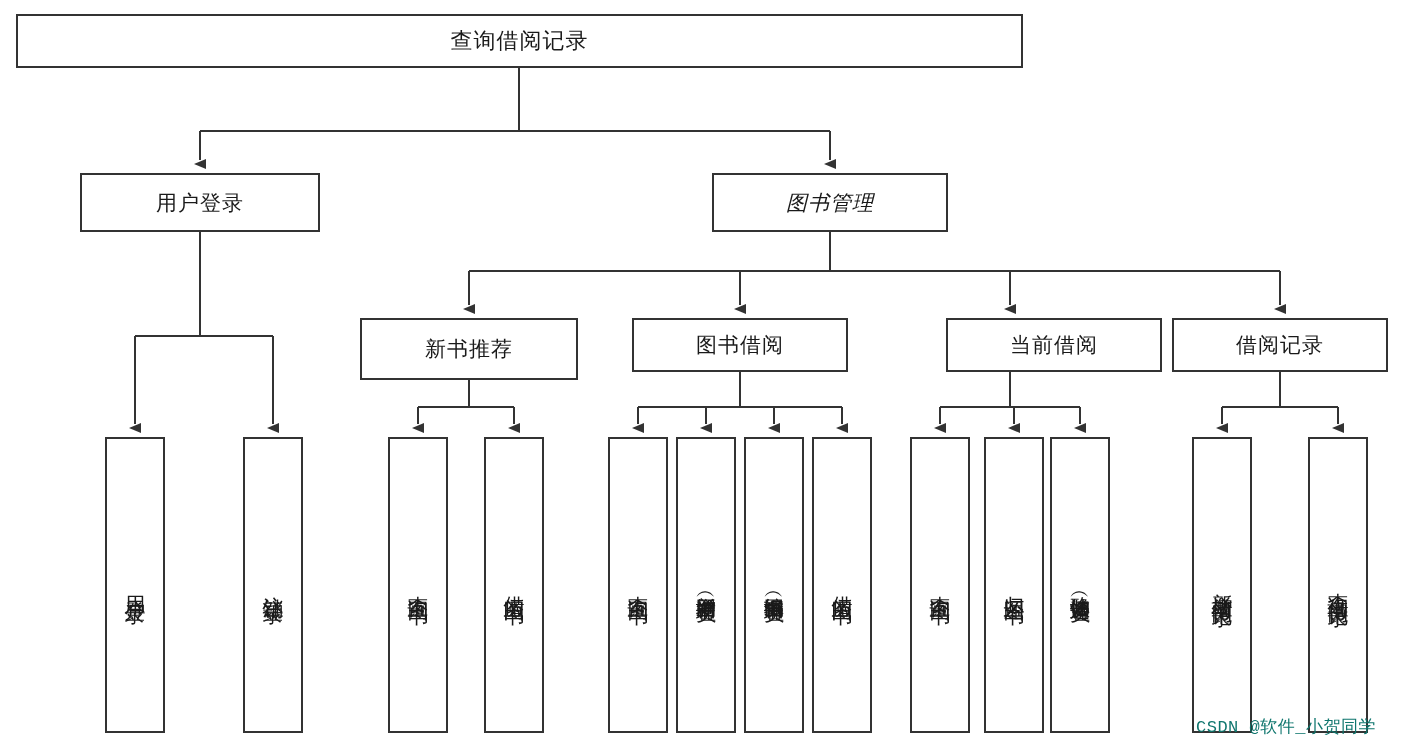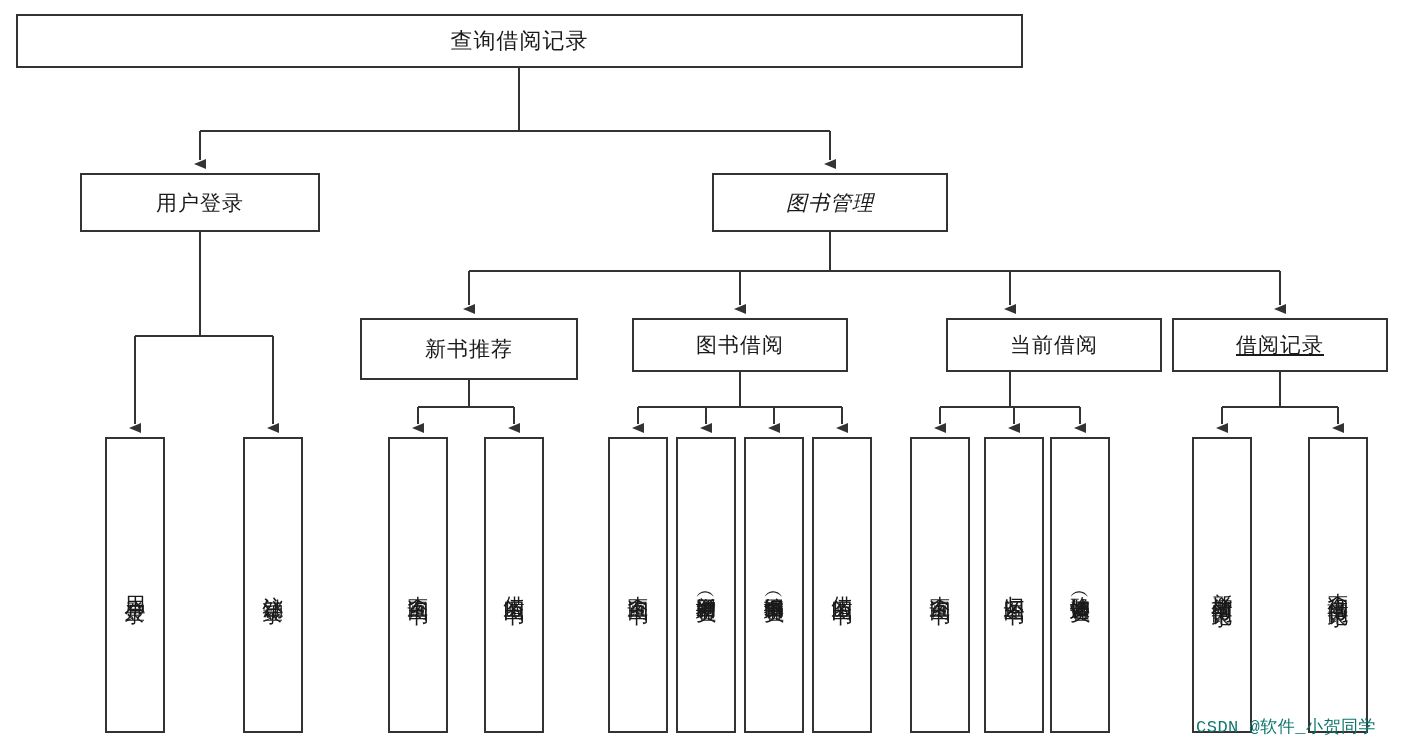--- a/index.html
+++ b/index.html
@@ -122,21 +122,21 @@
   </svg>
 
   <div class="node horiz root" style="left: 16px; top: 14px; width: 1007px; height: 54px;">查询借阅记录</div>
 
   <div class="node horiz" style="left: 80px; top: 173px; width: 240px; height: 59px;">用户登录</div>
   <div class="node horiz" style="left: 712px; top: 173px; width: 236px; height: 59px; font-style: italic;">图书管理</div>
 
   <div class="node horiz" style="left: 360px; top: 318px; width: 218px; height: 62px;">新书推荐</div>
   <div class="node horiz" style="left: 632px; top: 318px; width: 216px; height: 54px;">图书借阅</div>
   <div class="node horiz" style="left: 902px; top: 318px; width: 216px; height: 54px; margin-left: 44px;">当前借阅</div>
-  <div class="node horiz" style="left: 1172px; top: 318px; width: 216px; height: 54px; text-decoration: underline;">借阅记录</div>
+  <div class="node horiz" style="left: 1172px; top: 318px; width: 216px; height: 54px;">借阅记录</div>
 
   <div class="node vert" style="left: 105px; top: 437px; width: 60px; height: 296px;">用户登录</div>
   <div class="node vert" style="left: 243px; top: 437px; width: 60px; height: 296px;">注销登录</div>
   <div class="node vert" style="left: 388px; top: 437px; width: 60px; height: 296px;">查询图书</div>
   <div class="node vert" style="left: 484px; top: 437px; width: 60px; height: 296px;">借阅图书</div>
   <div class="node vert" style="left: 608px; top: 437px; width: 60px; height: 296px;">查询图书</div>
   <div class="node vert tight" style="left: 676px; top: 437px; width: 60px; height: 296px;">新增图书（管理员）</div>
   <div class="node vert tight" style="left: 744px; top: 437px; width: 60px; height: 296px;">编辑图书（管理员）</div>
   <div class="node vert" style="left: 812px; top: 437px; width: 60px; height: 296px;">借阅图书</div>
   <div class="node vert" style="left: 910px; top: 437px; width: 60px; height: 296px;">查询图书</div>

